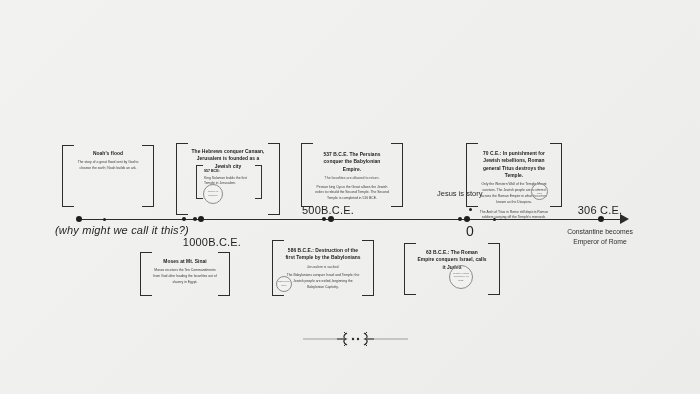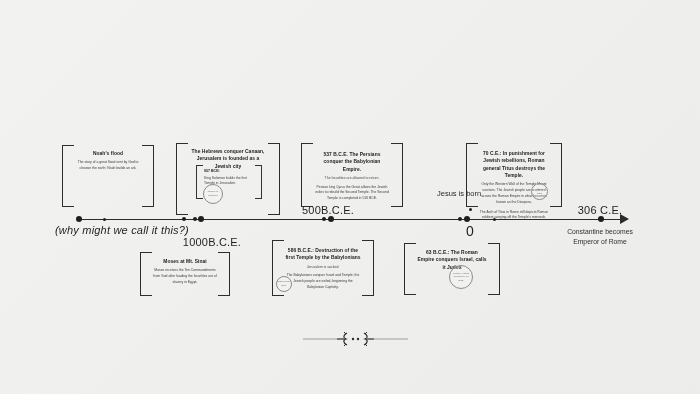--- a/index.html
+++ b/index.html
@@ -211,21 +211,21 @@
 
   <div class="axis-label center" style="left:122px; top:224px;">
     <div class="sub">(why might we call it this?)</div>
   </div>
 
   <div class="era-big" style="left:212px; top:236px;">1000B.C.E.</div>
   <div class="era-big" style="left:328px; top:204px;">500B.C.E.</div>
   <div class="era-zero" style="left:470px; top:223px;">0</div>
   <div class="era-big" style="left:600px; top:204px;text-align:right;">306 C.E.</div>
 
-  <div class="small-note" style="left:437px; top:189px;">Jesus is born</div>
+  <div class="small-note" style="left:437px; top:189px;">Jesus is story</div>
 
   <div class="foot-note" style="left:600px; top:227px;">
     <div>Constantine becomes</div>
     <div>Emperor of Rome</div>
   </div>
 
   <div class="frame" style="left:62px; top:145px; width:92px; height:62px;">
     <div class="br tl"></div>
     <div class="br tr"></div>
     <div class="frame-inner">

